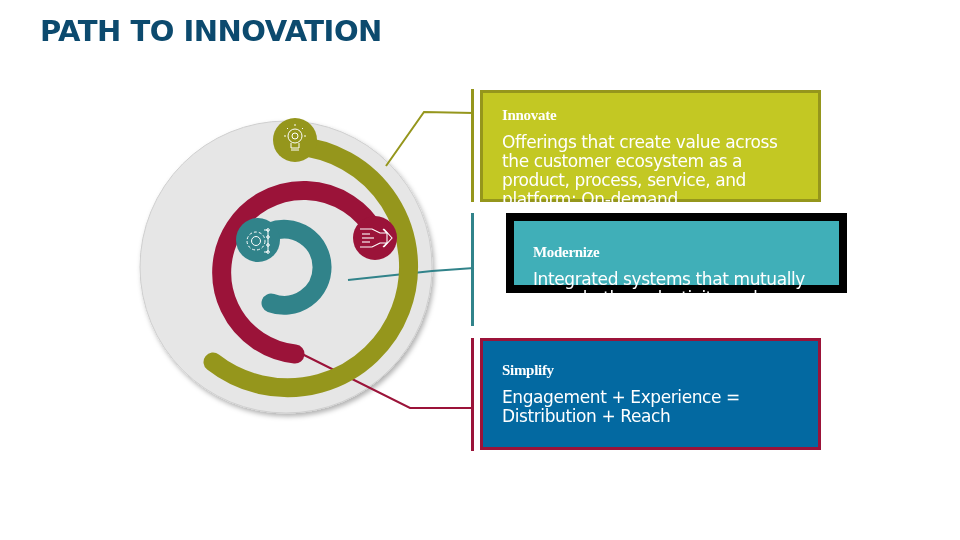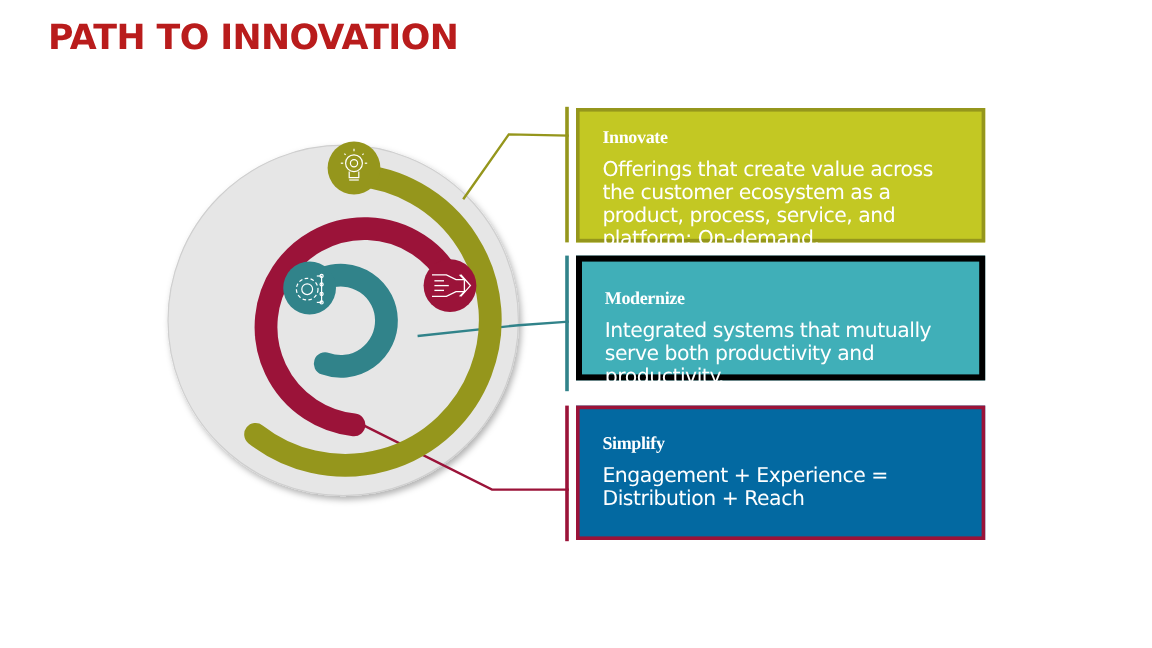--- a/index.html
+++ b/index.html
@@ -1,17 +1,17 @@
 <!DOCTYPE html>
 <html><head>
 <meta charset="utf-8">
 <style>
   html, body { margin:0; padding:0; }
   body { width:960px; height:540px; background:#ffffff; position:relative; overflow:hidden; font-family:"Liberation Sans", sans-serif; }
-  .title { position:absolute; left:40px; top:14px; font-family:"DejaVu Sans", sans-serif; font-weight:bold; font-size:29px; color:#b91c1c; letter-spacing:-0.5px; }
+  .title { position:absolute; left:40px; top:14px; font-family:"DejaVu Sans", sans-serif; font-weight:bold; font-size:29px; color:#0c4a6e; letter-spacing:-0.5px; }
   svg.diagram { position:absolute; left:0; top:0; }
   .card { position:absolute; box-sizing:border-box; color:#ffffff; padding:14px 18px 0 19px; }
   .card .head { font-weight:bold; font-size:15px; margin-bottom:9px; font-family:Liberation Serif, serif; letter-spacing:-0.3px; }
   .card .body { font-size:17px; line-height:19px; font-family:"DejaVu Sans", sans-serif; letter-spacing:-0.4px; }
   .bar { position:absolute; width:3px; }
 </style>
 </head>
 <body>
 
 <div class="title">PATH TO INNOVATION</div>
@@ -71,21 +71,21 @@
 
 <div class="bar" style="left:471px; top:89px; height:113px; background:#95961C;"></div>
 <div class="bar" style="left:471px; top:213px; height:113px; background:#31838A;"></div>
 <div class="bar" style="left:471px; top:338px; height:113px; background:#9B1339;"></div>
 
 <div class="card" style="left:480px; top:90px; width:341px; height:112px; background:#C3C823; border:3px solid #95961C;">
   <div class="head">Innovate</div>
   <div class="body">Offerings that create value across the customer ecosystem as a product, process, service, and platform; On-demand.</div>
 </div>
 
-<div class="card" style="left:480px; top:213px; width:341px; height:104px; background:#40AFB8; border:5px solid #000000; padding-top:23px;">
+<div class="card" style="left:506px; top:213px; width:341px; height:80px; background:#40AFB8; border:8px solid #000000; padding-top:23px;">
   <div class="head">Modernize</div>
   <div class="body">Integrated systems that mutually serve both productivity and productivity.</div>
 </div>
 
 <div class="card" style="left:480px; top:338px; width:341px; height:112px; background:#0369a1; border:3px solid #9B1339; padding-top:21px;">
   <div class="head">Simplify</div>
   <div class="body">Engagement + Experience = Distribution + Reach</div>
 </div>
 
 </body></html>

